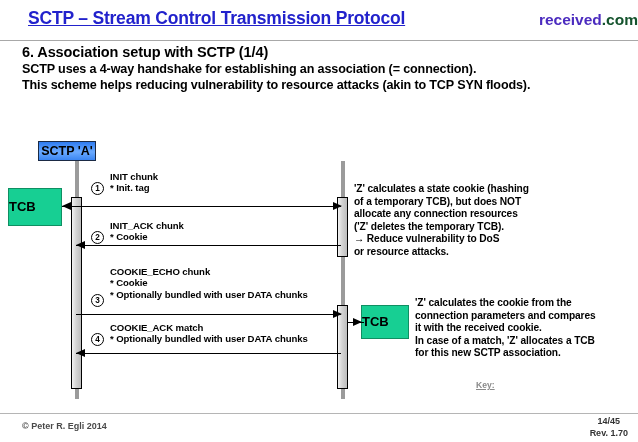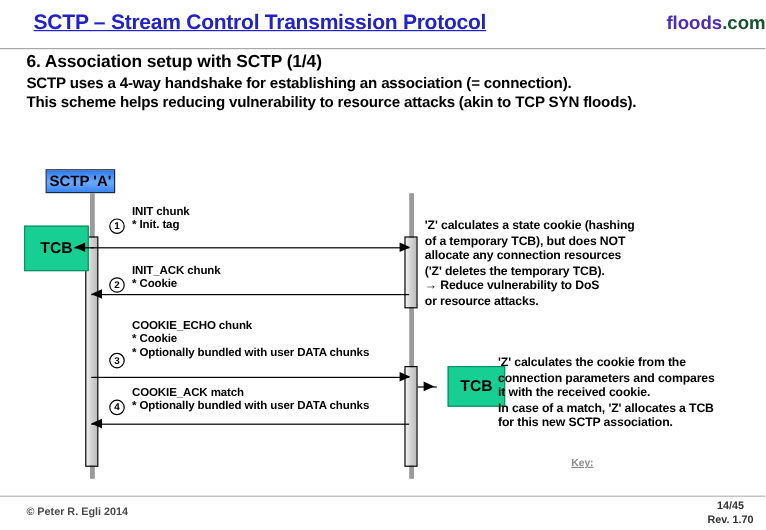--- a/index.html
+++ b/index.html
@@ -157,23 +157,21 @@
   }
 
   
   .tcb-box {
     position: absolute;
     border: 1.5px solid #0f8f62;
     box-sizing: border-box;
     background: #17cf93;
     font-size: 13px;
     font-weight: bold;
-    text-align: center;
     color: #000;
-    margin-left: 12px;
   }
   #tcb-left  { left: 8px;  top: 83px;  width: 54px; height: 38px; line-height: 35px; }
   #tcb-right { left: 361px; top: 200px; width: 48px; height: 34px; line-height: 31px; }
 
   
   .connector {
     position: absolute;
     height: 0;
     border-top: 1.5px solid #000;
   }
@@ -226,21 +224,21 @@
     text-align: center;
     line-height: 11.5px;
   }
 </style>
 </head>
 <body>
 
 <div id="header">
   <div id="slide-title">SCTP – Stream Control Transmission Protocol</div>
   <div id="brand">
-    <span class="brand-name">floods</span><span class="brand-tld">.com</span>
+    <span class="brand-name">received</span><span class="brand-tld">.com</span>
   </div>
   <div id="header-rule"></div>
 </div>
 
 <div id="intro">
   <div id="section-heading">6. Association setup with SCTP (1/4)</div>
   <div class="intro-line">SCTP uses a 4-way handshake for establishing an association (= connection).</div>
   <div class="intro-line">This scheme helps reducing vulnerability to resource attacks (akin to TCP SYN floods).</div>
 </div>
 

